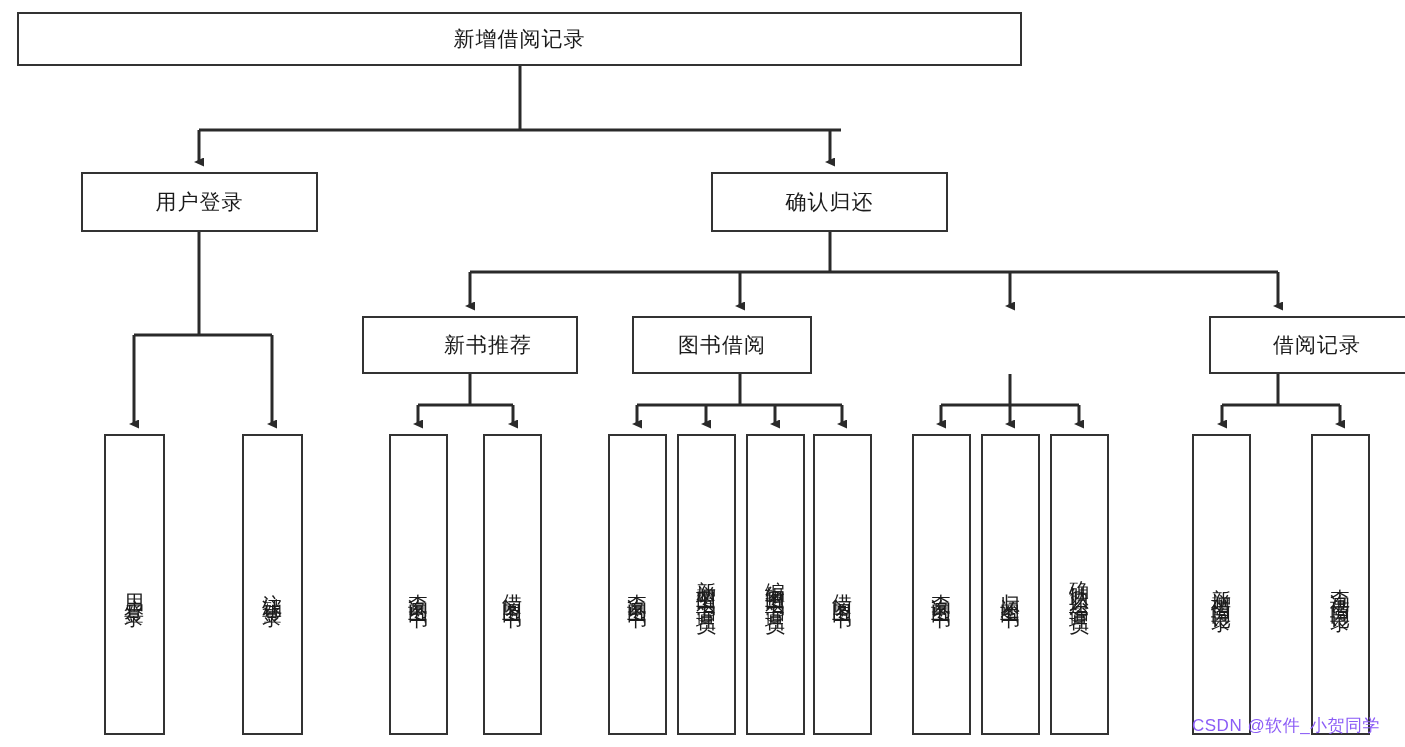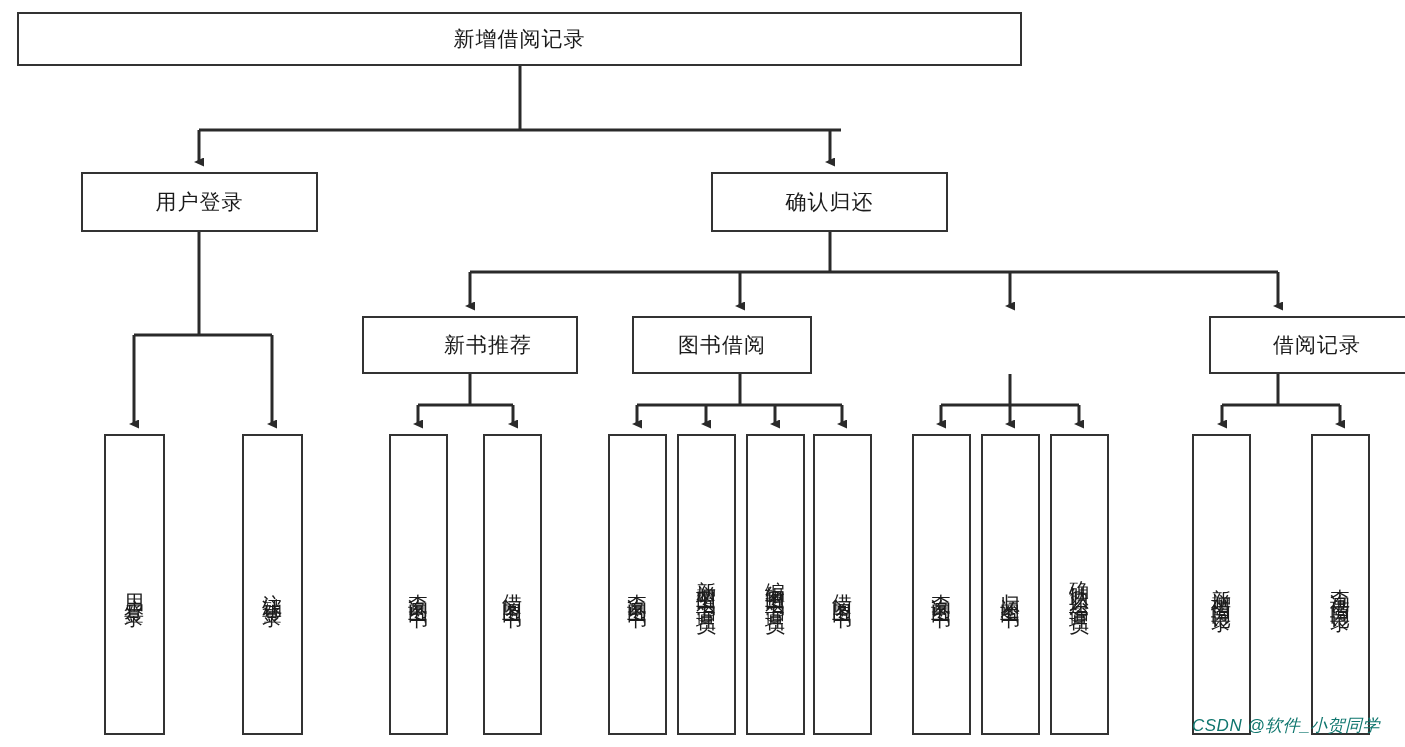--- a/index.html
+++ b/index.html
@@ -55,25 +55,24 @@
   .node.vert .vlabel {
     writing-mode: vertical-rl;
     text-orientation: upright;
     display: block;
   }
   .watermark {
     position: absolute;
     left: 1192px;
     top: 714px;
     font-size: 17px;
-    color: #0f766e;
+    color: #8b5cf6;
     white-space: nowrap;
     z-index: 3;
     letter-spacing: 0.5px;
-    font-style: italic;
   }
 </style>
 </head>
 <body>
 
 <div id="canvas">
 
   <svg id="wires" viewBox="0 0 1405 747">
     <defs>
       <marker id="arrow" markerWidth="10" markerHeight="10" refX="4.5" refY="5" orient="auto" markerUnits="userSpaceOnUse">

